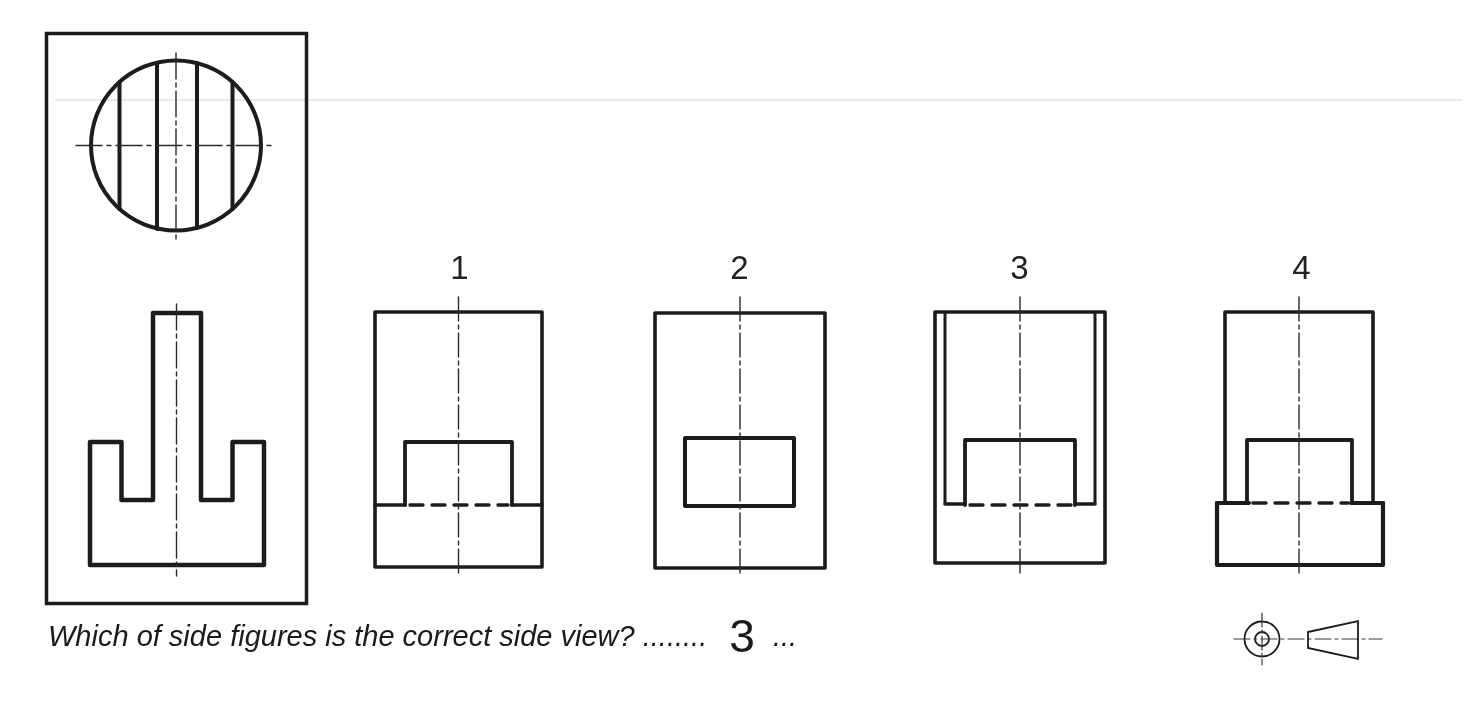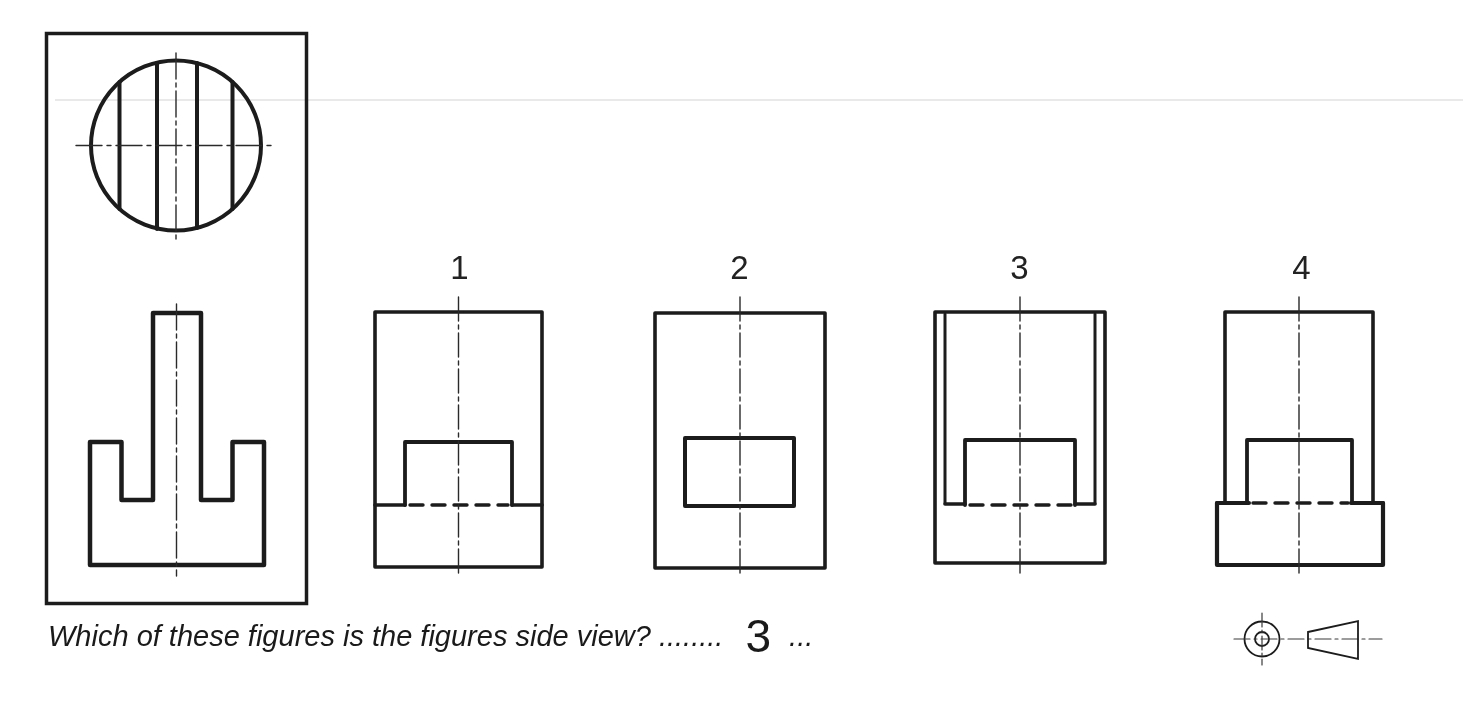--- a/index.html
+++ b/index.html
@@ -107,21 +107,21 @@
       <path d="M12,210 L12,272 L178,272 L178,210" stroke-width="4.2"></path>
       <line x1="12" y1="210" x2="44" y2="210" stroke-width="4"></line>
       <line x1="146" y1="210" x2="178" y2="210" stroke-width="4"></line>
       <path d="M42,210 L42,147 L147,147 L147,210" stroke-width="3.8"></path>
       <line x1="48" y1="210" x2="143" y2="210" stroke-width="3.4" stroke-dasharray="13 9"></line>
       <line x1="94" y1="4" x2="94" y2="284" stroke="#2a2a2a" stroke-width="1.4" stroke-dasharray="24 4 4 4"></line>
     </g>
   </svg>
 
   <div class="question-line">
-    <span>Which of these figures is the figures side view?</span>
+    <span>Which of side figures is the correct side view?</span>
     <span> </span>
     <span>........</span>
     <span class="answer">3</span>
     <span>...</span>
   </div>
 
   <svg class="abs" style="left:1228px;top:603px;" width="165" height="75" viewBox="0 0 165 75">
     <g stroke="#1c1c1c" fill="none" stroke-linecap="round">
       <circle cx="34" cy="36" r="17.5" stroke-width="1.8"></circle>
       <circle cx="34" cy="36" r="7" stroke-width="1.8"></circle>

